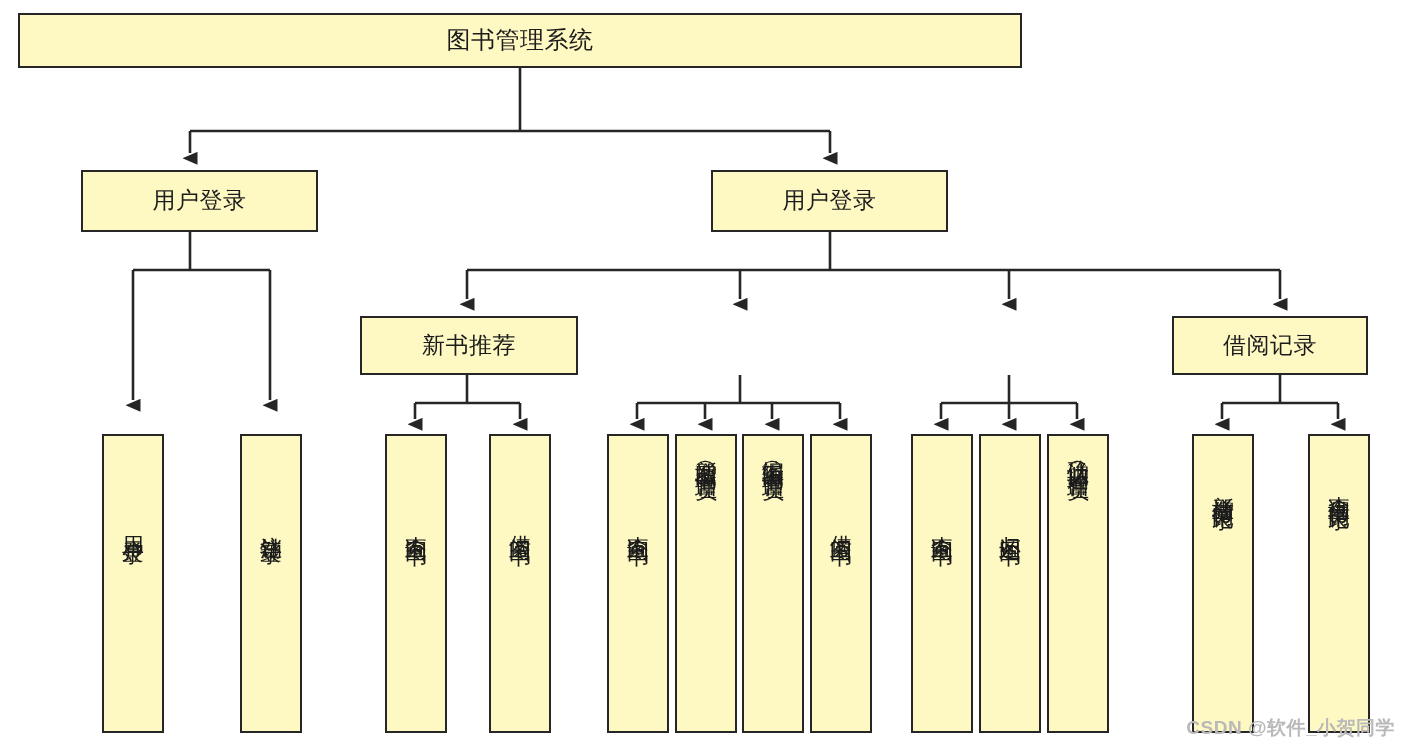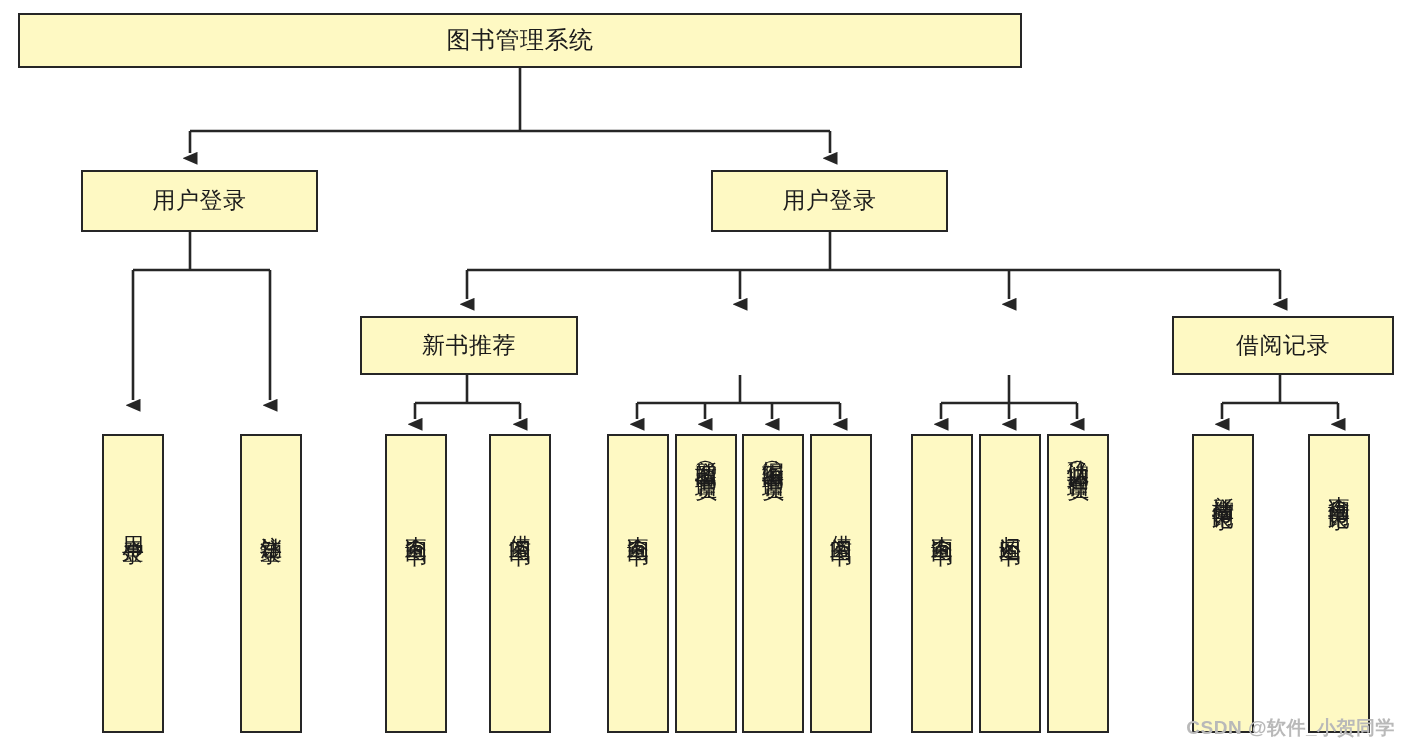--- a/index.html
+++ b/index.html
@@ -144,21 +144,21 @@
   <div class="node h" style="left:711px; top:170px; width:237px; height:62px;">
     <span class="lbl">用户登录</span>
   </div>
 
   <div class="node h" style="left:360px; top:316px; width:218px; height:59px;">
     <span class="lbl">新书推荐</span>
   </div>
 
 
 
-  <div class="node h" style="left:1172px; top:316px; width:222px; height:59px;">
+  <div class="node h" style="left:1172px; top:316px; width:196px; height:59px;">
     <span class="lbl">借阅记录</span>
   </div>
 
   <div class="node v" style="left:102px; top:434px; width:62px; height:299px; padding-top:82px;">
     <span class="lbl">用户登录</span>
   </div>
 
   <div class="node v" style="left:240px; top:434px; width:62px; height:299px; padding-top:82px;">
     <span class="lbl">注销登录</span>
   </div>

